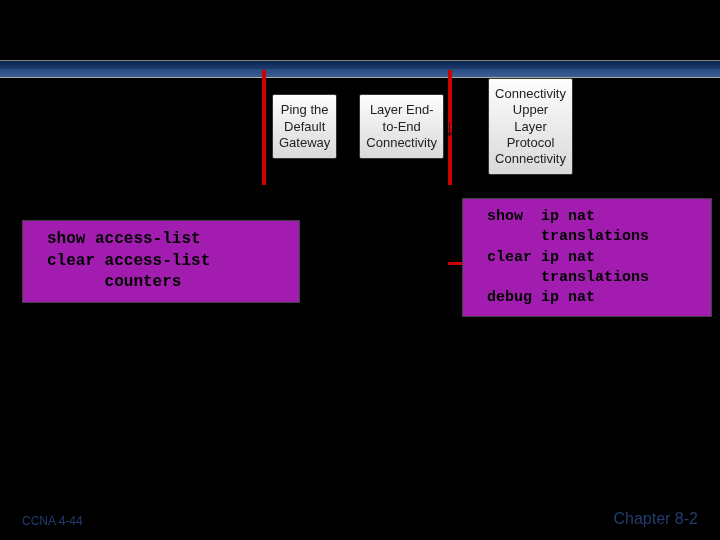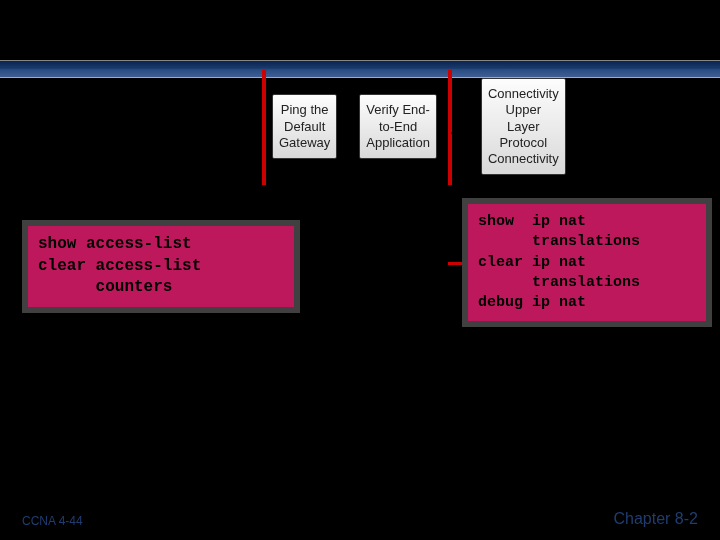--- a/index.html
+++ b/index.html
@@ -71,26 +71,26 @@
   }
   .arrow-down {
     font-size: 22px;
     color: #000;
     line-height: 0.8;
     margin: 3px 0 1px 0;
   }
 
   .cmd-box {
     position: absolute;
-    border: 6px solid #404040;
-    background: #be185d;
+    border: 1px solid #404040;
+    background: #a21caf;
     font-family: "Courier New", monospace;
     font-size: 16px;
     font-weight: bold;
-    padding: 8px 10px;
+    padding: 8px 24px;
     line-height: 1.35;
     white-space: pre;
   }
   .cmd-left  { top: 220px; left: 22px; width: 278px; }
   .cmd-right { top: 198px; left: 462px; width: 250px; font-size: 15px; }
 
   .q-box {
     position: absolute;
     top: 344px; left: 468px;
     width: 230px;
@@ -134,21 +134,21 @@
 
 <div class="bullet-block">
   <span class="dot"></span>
   <span class="bullet-text">Troubleshooting Application Layer Problems:</span>
 </div>
 
 <div class="flow-col">
   <div class="flow-box">Ping the Default Gateway</div>
   <div class="arrow-down">↓</div>
   <div class="arrow-down">↓</div>
-  <div class="flow-box">Verify End-to-End Application</div>
+  <div class="flow-box">Layer End-to-End Connectivity</div>
   <div class="arrow-down">↓</div>
   <div class="arrow-down">↓</div>
   <div class="arrow-down">↓</div>
   <div class="arrow-down">↓</div>
   <div class="flow-box">Connectivity Upper Layer Protocol Connectivity</div>
 </div>
 
 <div class="conn-line cl1"></div>
 <div class="conn-line cl2"></div>
 

